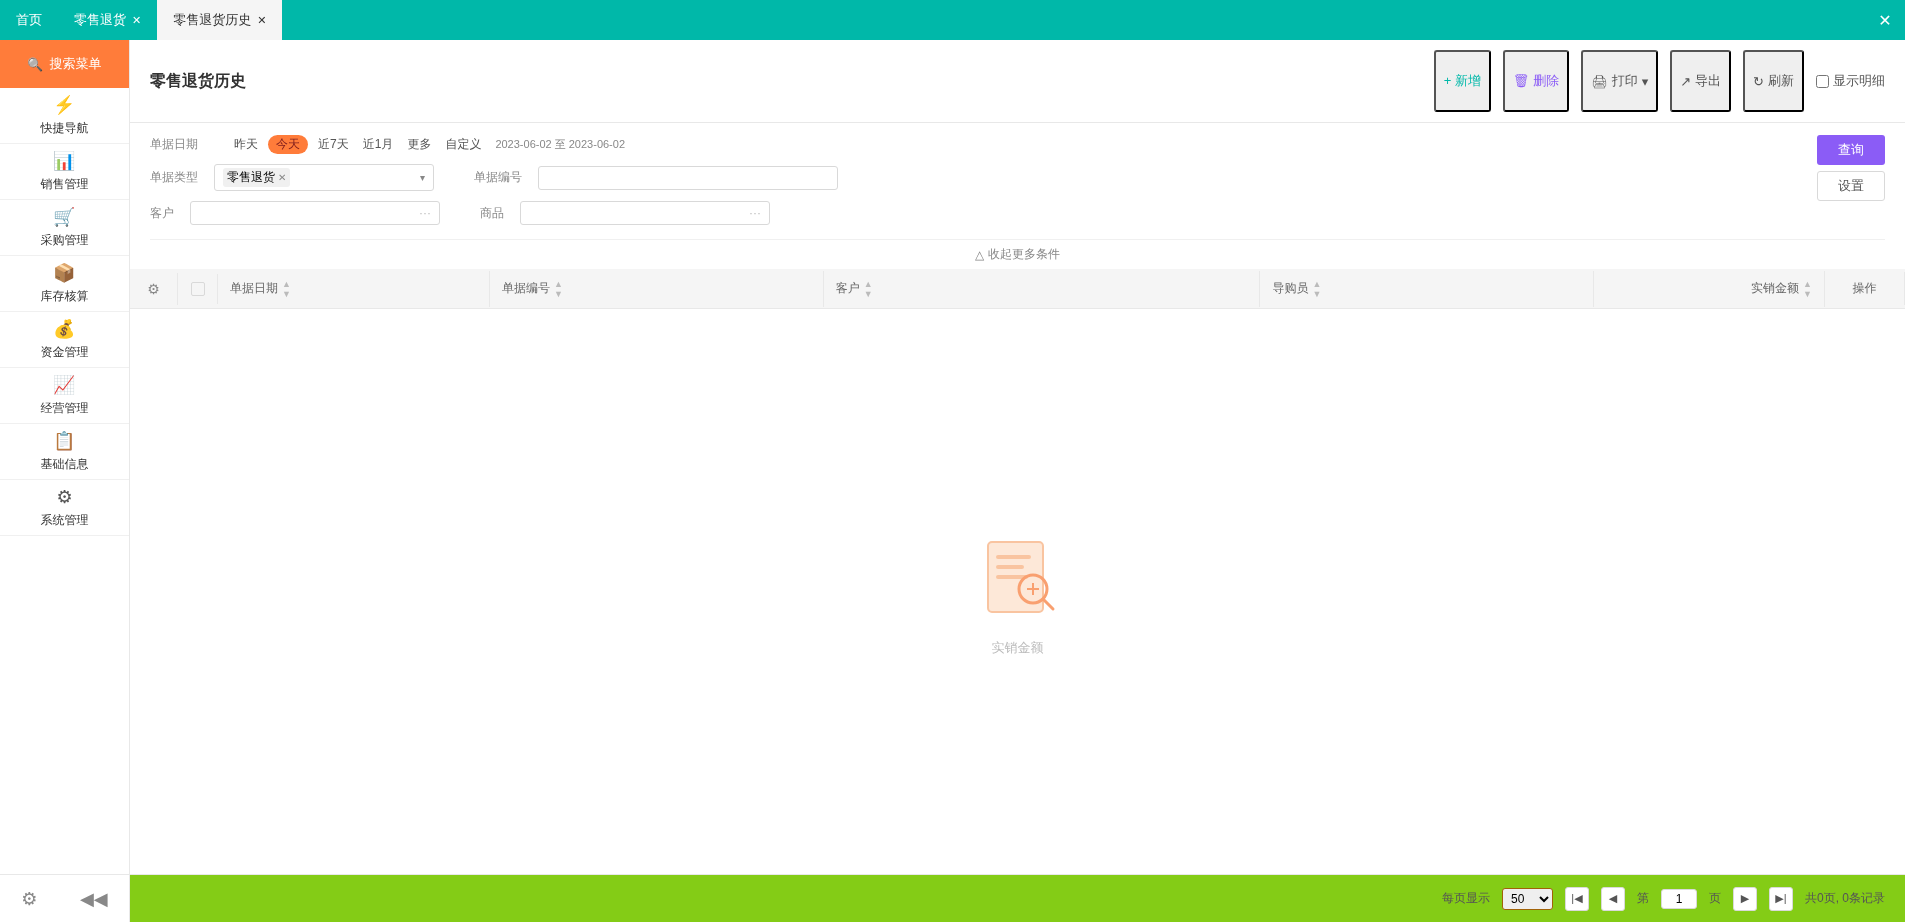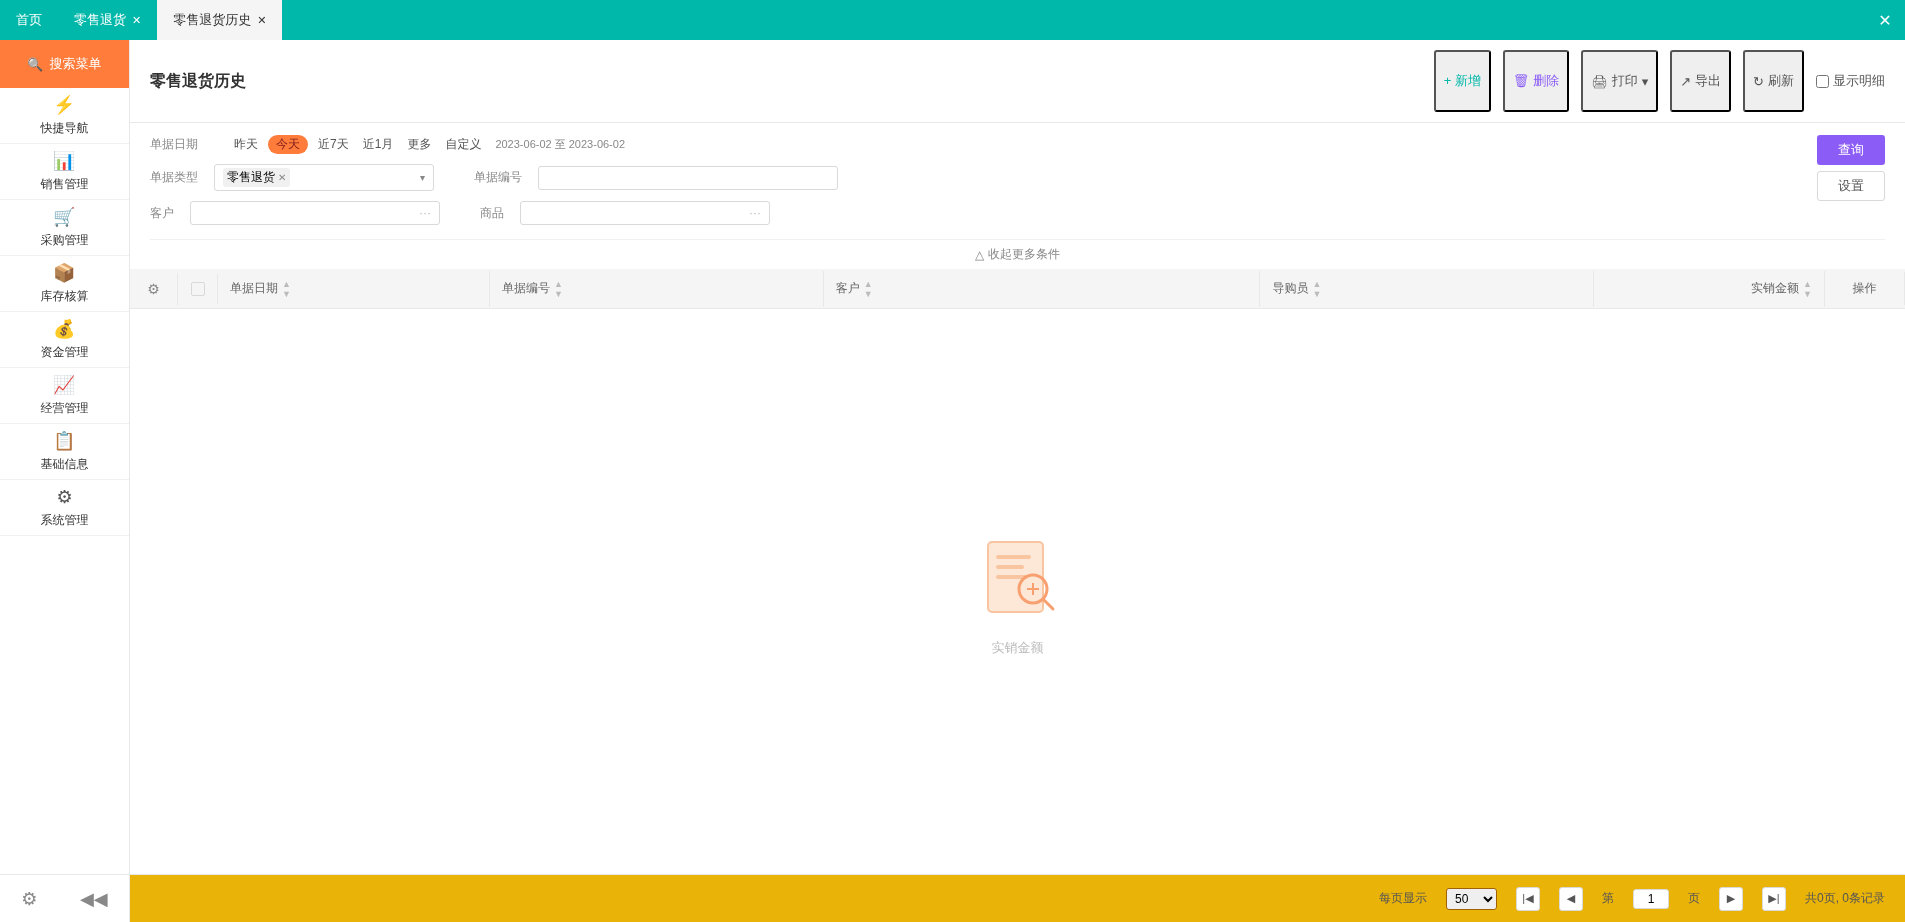--- a/index.html
+++ b/index.html
@@ -350,27 +350,27 @@
       height: 100px;
     }
     .empty-text {
       font-size: 13px;
       color: #bbb;
     }
 
     
     .pagination {
       height: 48px;
-      background: #eab308;
+      background: #84cc16;
       border-top: 1px solid #e8e8e8;
       display: flex;
       align-items: center;
       justify-content: flex-end;
       padding: 0 20px;
-      gap: 19px;
+      gap: 12px;
       font-size: 12px;
       color: #555;
       flex-shrink: 0;
     }
     .page-size-select {
       border: 1px solid #a16207;
       border-radius: 3px;
       padding: 2px 4px;
       font-size: 12px;
       outline: none;

